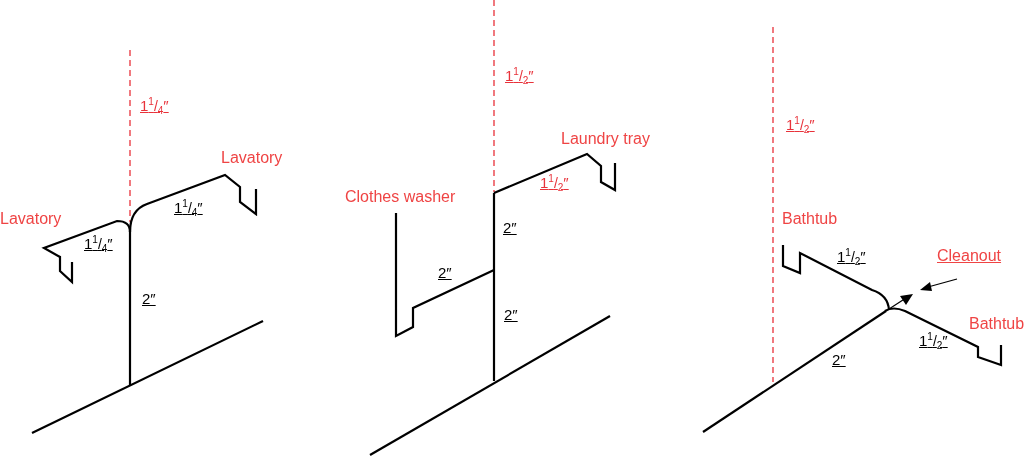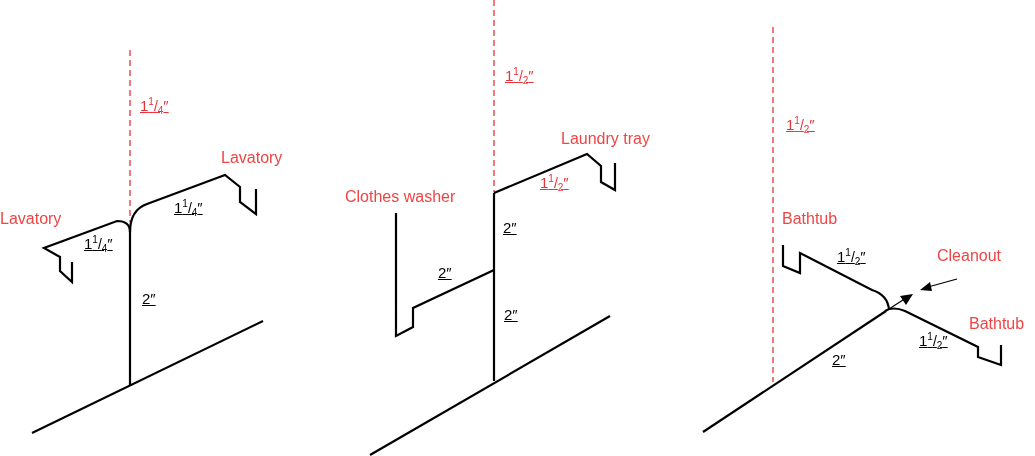--- a/index.html
+++ b/index.html
@@ -73,18 +73,18 @@
 <div class="size" style="left:438px; top:265px;">2″</div>
 <div class="size" style="left:504px; top:307px;">2″</div>
 
 <div class="size red" style="left:786px; top:117px;">
   <span>1</span><sup>1</sup><span class="slash">/</span><sub>2</sub><span>″</span>
 </div>
 <div class="lbl" style="left:782px; top:211px;">Bathtub</div>
 <div class="size" style="left:837px; top:249px;">
   <span>1</span><sup>1</sup><span class="slash">/</span><sub>2</sub><span>″</span>
 </div>
-<div class="lbl" style="left:937px; top:248px;">Cleanout</div>
+<div class="lbl" style="left:937px; top:248px;text-decoration:underline;">Cleanout</div>
 <div class="lbl" style="left:969px; top:316px;">Bathtub</div>
 <div class="size" style="left:919px; top:333px;">
   <span>1</span><sup>1</sup><span class="slash">/</span><sub>2</sub><span>″</span>
 </div>
 <div class="size" style="left:832px; top:352px;">2″</div>
 
 </body></html>

